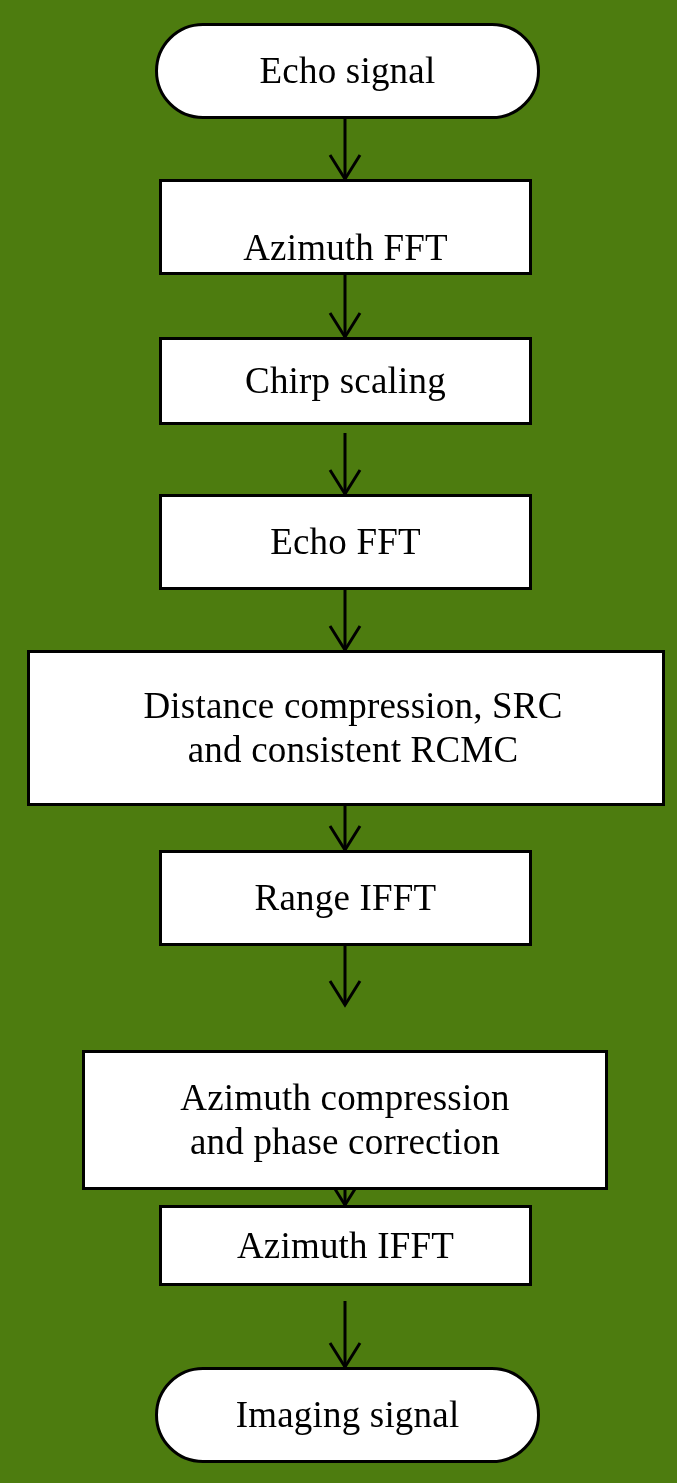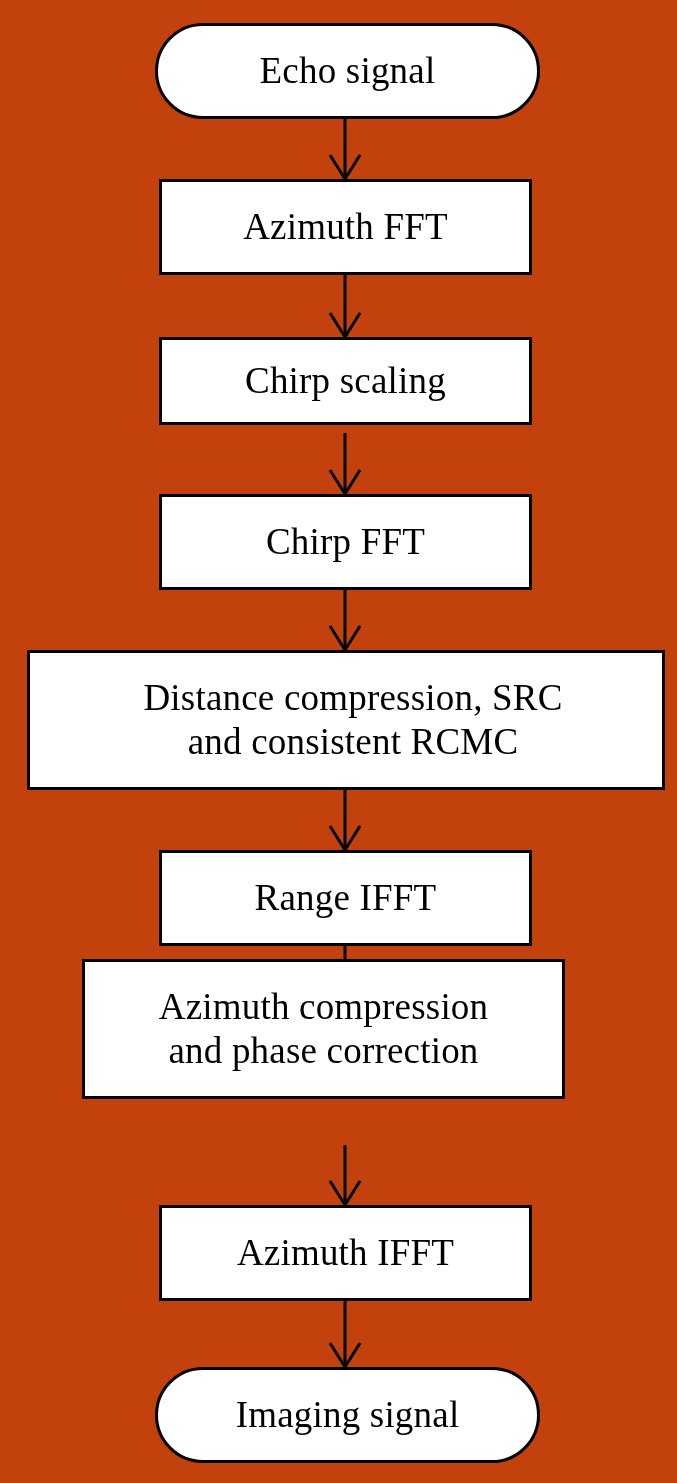--- a/index.html
+++ b/index.html
@@ -5,21 +5,21 @@
 <style>
   html, body {
     margin: 0;
     padding: 0;
     background: #ffffff;
   }
   #canvas {
     position: relative;
     width: 677px;
     height: 1483px;
-    background: #c2410c;
+    background: #4d7c0f;
     overflow: hidden;
     font-family: "Liberation Serif", "DejaVu Serif", serif;
   }
   .node {
     position: absolute;
     box-sizing: border-box;
     border: 3px solid #000000;
     background: #ffffff;
     display: flex;
     align-items: center;
@@ -98,40 +98,40 @@
         <svg width="40" height="66" viewBox="0 0 40 66">
           <line x1="20" y1="0" x2="20" y2="66" stroke="#000000" stroke-width="3"></line>
           <polyline points="5,42 20,66 35,42" fill="none" stroke="#000000" stroke-width="3" stroke-linecap="butt" stroke-linejoin="miter"></polyline>
         </svg>
       </div>
     </div>
   <div id="node-layer">
       <div class="node terminal" style="left: 155px; top: 23px; width: 385px; height: 96px; border-color: rgb(0, 0, 0); color: rgb(0, 0, 0); border-radius: 48px;">
         <span class="label">Echo signal</span>
       </div>
-      <div class="node" style="left: 159px; top: 179px; width: 373px; height: 96px; border-color: rgb(0, 0, 0); color: rgb(0, 0, 0);">
+      <div class="node" style="left: 159px; top: 179px; width: 373px; height: 96px; border-color: rgb(0, 0, 0); color: rgb(0, 0, 0); align-items: flex-end;">
         <span class="label">Azimuth FFT</span>
       </div>
       <div class="node" style="left: 159px; top: 337px; width: 373px; height: 88px; border-color: rgb(0, 0, 0); color: rgb(0, 0, 0);">
         <span class="label">Chirp scaling</span>
       </div>
       <div class="node" style="left: 159px; top: 494px; width: 373px; height: 96px; border-color: rgb(0, 0, 0); color: rgb(0, 0, 0);">
-        <span class="label">Chirp FFT</span>
+        <span class="label">Echo FFT</span>
       </div>
-      <div class="node" style="left: 27px; top: 650px; width: 638px; height: 140px; border-color: rgb(0, 0, 0); color: rgb(0, 0, 0); padding-left: 20px;">
+      <div class="node" style="left: 27px; top: 650px; width: 638px; height: 156px; border-color: rgb(0, 0, 0); color: rgb(0, 0, 0); padding-left: 20px;">
         <span class="label">Distance compression, SRC
 and consistent RCMC</span>
       </div>
       <div class="node" style="left: 159px; top: 850px; width: 373px; height: 96px; border-color: rgb(0, 0, 0); color: rgb(0, 0, 0); font-family: Liberation Serif, serif;">
         <span class="label">Range IFFT</span>
       </div>
-      <div class="node" style="left: 82px; top: 959px; width: 483px; height: 140px; border-color: rgb(0, 0, 0); color: rgb(0, 0, 0);">
+      <div class="node" style="left: 82px; top: 1050px; width: 526px; height: 140px; border-color: rgb(0, 0, 0); color: rgb(0, 0, 0);">
         <span class="label">Azimuth compression
 and phase correction</span>
       </div>
-      <div class="node" style="left: 159px; top: 1205px; width: 373px; height: 96px; border-color: rgb(0, 0, 0); color: rgb(0, 0, 0);">
+      <div class="node" style="left: 159px; top: 1205px; width: 373px; height: 81px; border-color: rgb(0, 0, 0); color: rgb(0, 0, 0);">
         <span class="label">Azimuth IFFT</span>
       </div>
       <div class="node terminal" style="left: 155px; top: 1367px; width: 385px; height: 96px; border-color: rgb(0, 0, 0); color: rgb(0, 0, 0); border-radius: 48px;">
         <span class="label">Imaging signal</span>
       </div>
     </div>
 </div>
 
 </body></html>

